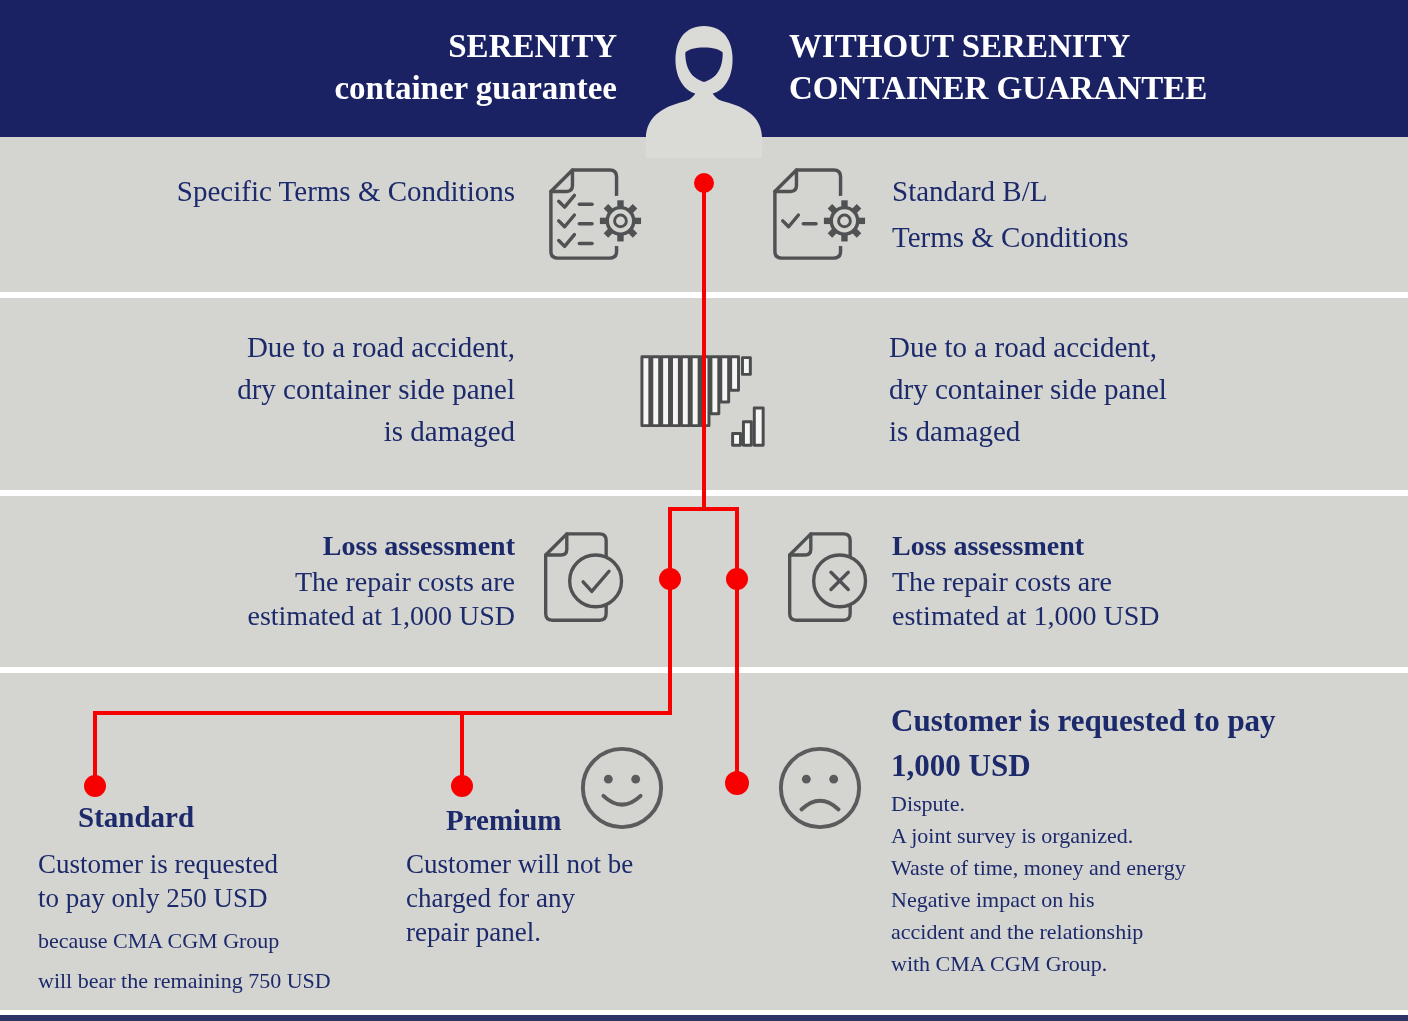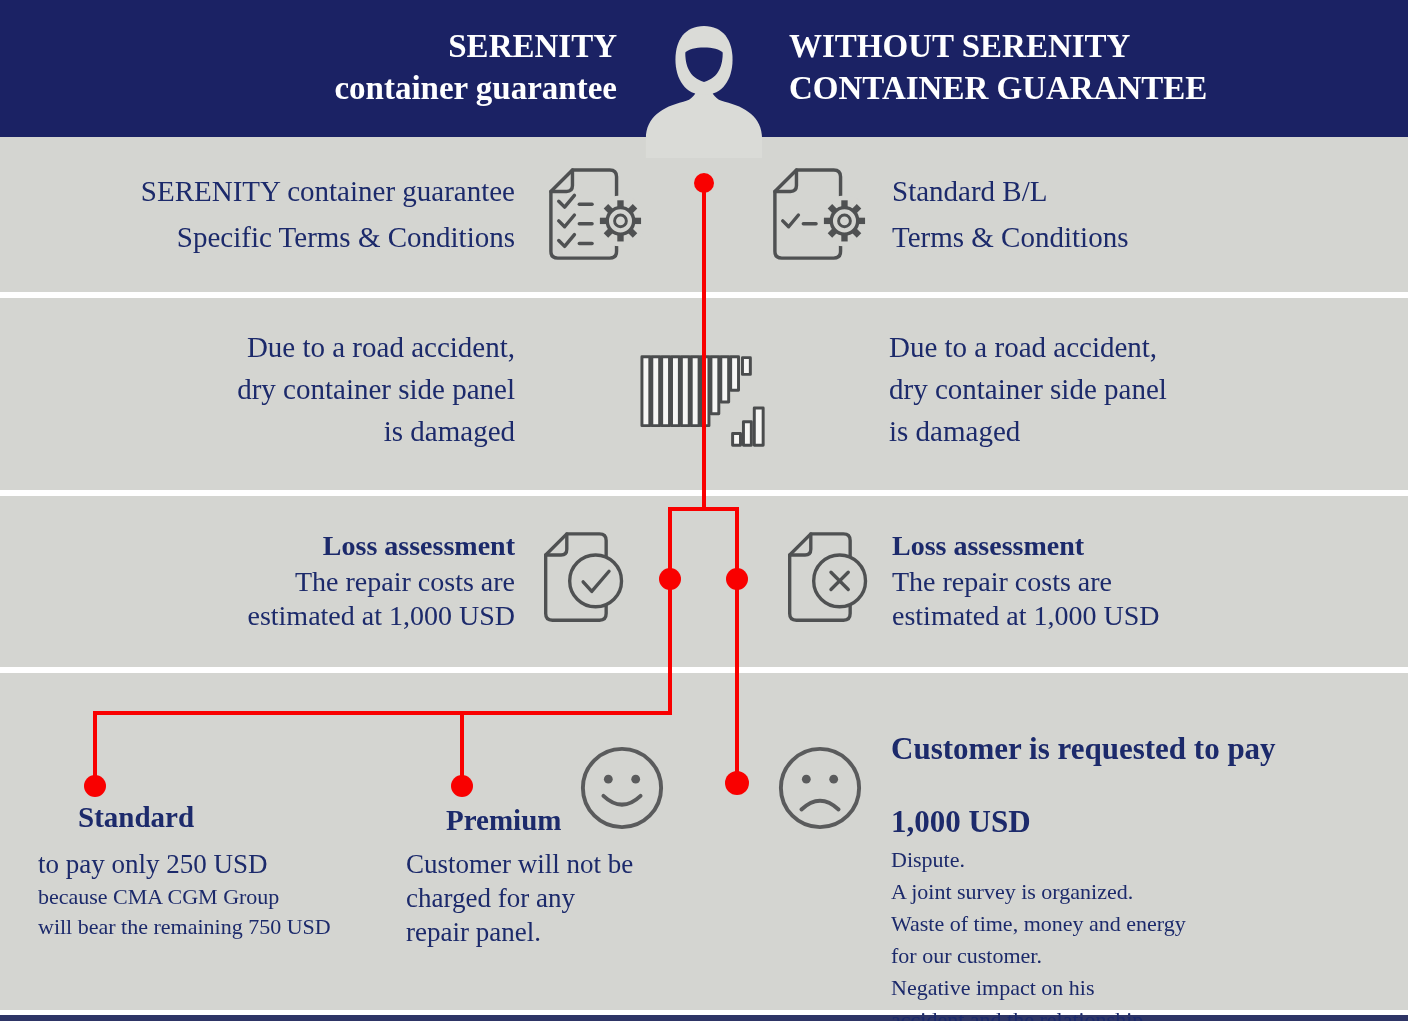--- a/index.html
+++ b/index.html
@@ -10,22 +10,22 @@
   .htitle.hl{right:791px;text-align:right;}
   .htitle.hr{left:789px;text-align:left;}
   .band{position:absolute;left:0;width:1408px;background:#d4d5d1;z-index:1;}
   .txt{position:absolute;z-index:4;font-size:29px;line-height:46px;white-space:nowrap;}
   .ra{text-align:right;}
   .row2t{line-height:42px;}
   .t3 .tt{font-size:28px;font-weight:bold;line-height:38px;}
   .t3 .tl{font-size:28px;line-height:34px;}
   .b4title{font-size:29px;font-weight:bold;line-height:34px;margin-left:40px;}
   .b4body{font-size:27px;line-height:34px;}
-  .b4small{font-size:22px;line-height:29px;margin-top:1px;}
-  .wbig{font-size:31px;line-height:45px;font-weight:bold;margin-top:28px;}
+  .b4small{font-size:22px;line-height:29px;margin-top:11px;}
+  .wbig{font-size:31px;line-height:45px;font-weight:bold;}
   .wline{font-size:22px;line-height:32px;}
   .icon{position:absolute;z-index:3;}
   .conn{position:absolute;top:0;left:0;z-index:6;pointer-events:none;}
   .person{position:absolute;left:640px;top:20px;z-index:2;}
   .botbar{position:absolute;left:0;top:1015px;width:1408px;height:6px;background:#2e3566;z-index:2;}
 </style>
 </head>
 <body>
 
 <div class="canvas">
@@ -46,21 +46,20 @@
   <div class="band" style="top:673px;height:337px;"></div>
   <div class="botbar"></div>
 
   <svg class="person" width="128" height="138" viewBox="0 0 130 140">
     <path d="M6,140 V120 C6,99 23,88 44,83 C53,81 57,75 58,69 H72 C73,75 77,81 86,83 C107,88 124,99 124,120 V140 Z" fill="#dadbd7"></path>
     <path d="M65,6 C46,6 36,20 36,40 C36,60 46,76 65,76 C84,76 94,60 94,40 C94,20 84,6 65,6 Z" fill="#dadbd7"></path>
     <path d="M46,33 C51,26 79,26 84,33 C84,45 81,58 65,63 C49,58 46,45 46,33 Z" fill="#1b2264"></path>
   </svg>
 
   <div class="txt ra" style="right:893px;top:168px;">
-    <div>SERENITY container guarantee</div>
     <div>Specific Terms &amp; Conditions</div>
   </div>
   <svg class="icon" style="left:542px;top:166px;" width="106" height="98" viewBox="0 0 108 100">
     <g fill="none" stroke="#4f5152" stroke-width="3.5" stroke-linejoin="round" stroke-linecap="round">
       <path d="M31,4 H69 Q76,4 76,11 V87 Q76,94 69,94 H16 Q9,94 9,87 V26 Z"></path>
       <path d="M31,4 V20 Q31,26 25,26 H9"></path>
       <path d="M17,36 l6,6 l10,-12"></path>
         <path d="M38,39 h13"></path>
       <path d="M17,56 l6,6 l10,-12"></path>
         <path d="M38,59 h13"></path>
@@ -158,20 +157,21 @@
     <path d="M51,44 l18,18 M69,44 l-18,18" fill="none" stroke="#4f5152" stroke-width="3.5" stroke-linecap="round"></path>
   </svg>
   <div class="txt t3" style="left:892px;top:527px;">
     <div class="tt">Loss assessment</div>
     <div class="tl">The repair costs are</div>
     <div class="tl">estimated at 1,000 USD</div>
   </div>
 
   <div class="txt b4title" style="left:38px;top:800px;">Standard</div>
   <div class="txt" style="left:38px;top:847px;">
+    <div class="b4body">Customer is requested</div>
     <div class="b4body">to pay only 250 USD</div>
     <div class="b4small">because CMA CGM Group</div>
     <div class="b4small">will bear the remaining 750 USD</div>
   </div>
 
   <div class="txt b4title" style="left:406px;top:803px;">Premium</div>
   <div class="txt" style="left:406px;top:847px;">
     <div class="b4body">Customer will not be</div>
     <div class="b4body">charged for any</div>
     <div class="b4body">repair panel.</div>
@@ -189,21 +189,20 @@
       <circle cx="59" cy="36" r="4.5" fill="#5a5b5c"></circle>
     <path d="M26,67 Q45,49 64,67" fill="none" stroke="#5a5b5c" stroke-width="4" stroke-linecap="round"></path>
   </svg>
 
   <div class="txt" style="left:891px;top:698px;">
     <div class="wbig">Customer is requested to pay</div>
     <div class="wbig">1,000 USD</div>
     <div class="wline">Dispute.</div>
     <div class="wline">A joint survey is organized.</div>
     <div class="wline">Waste of time, money and energy</div>
-    <div class="wline">for our customer.</div>
     <div class="wline">Negative impact on his</div>
     <div class="wline">accident and the relationship</div>
     <div class="wline">with CMA CGM Group.</div>
   </div>
 
   <svg class="conn" width="1408" height="1021" viewBox="0 0 1408 1021">
     <g stroke="#f90000" stroke-width="4" fill="none">
       <path d="M704,192 L704,509"></path>
       <path d="M670,713 L670,509 L737,509 L737,783"></path>
       <path d="M95,786 L95,713 L672,713"></path>

